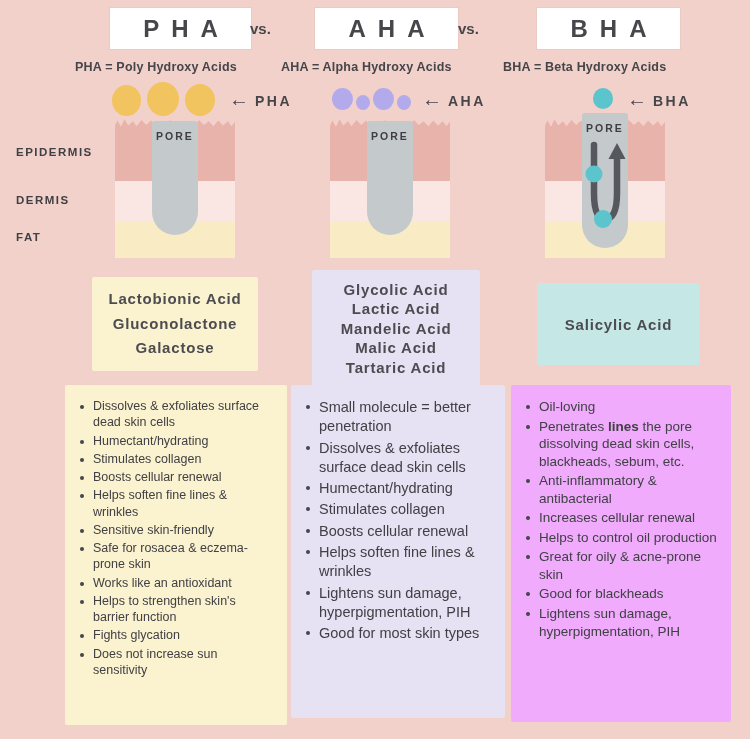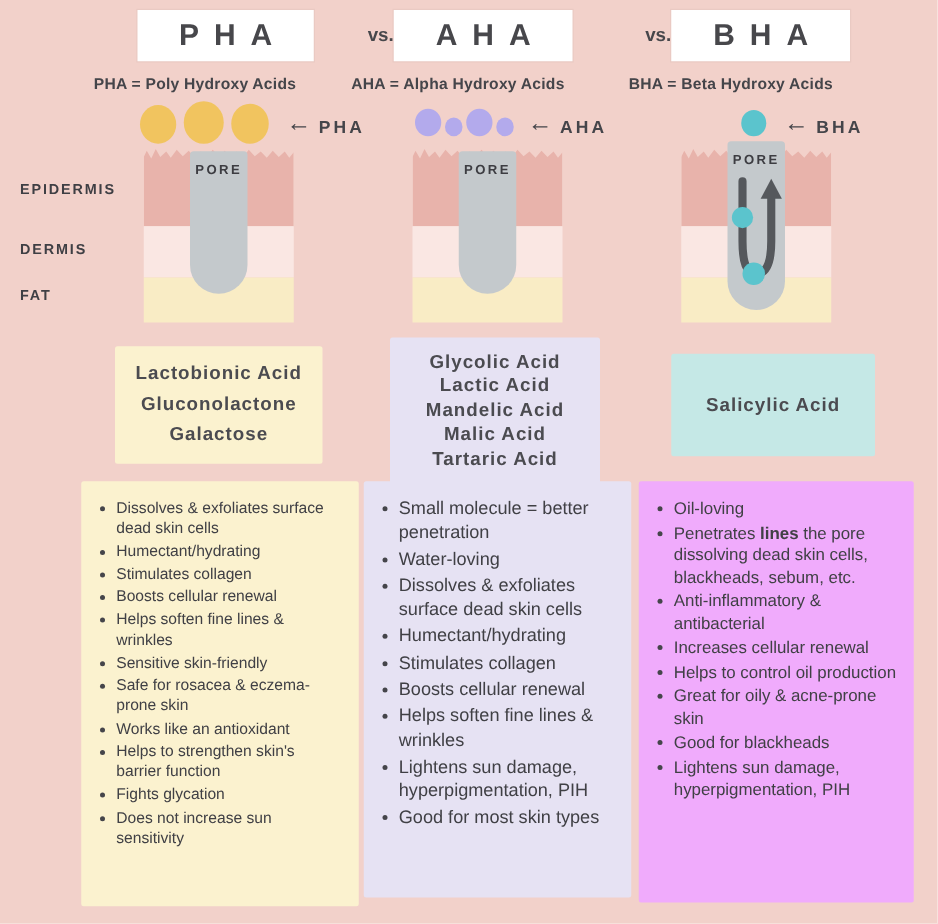--- a/index.html
+++ b/index.html
@@ -8,21 +8,21 @@
   .canvas { position:relative; width:750px; height:739px; background:#f2d1ca; overflow:hidden; }
 
   
   .hdr-box { position:absolute; top:8px; height:41px; background:#ffffff;
              display:flex; align-items:center; justify-content:center;
              font-size:24px; font-weight:bold; letter-spacing:12px; padding-left:12px;
              color:#47474b; box-shadow:0 0 0 1px rgba(0,0,0,0.03); }
   .hdr-box.pha { left:110px; width:141px; }
   .hdr-box.aha { left:315px; width:143px; }
   .hdr-box.bha { left:537px; width:143px; }
-  .vs { position:absolute; top:20px; font-size:15px; font-weight:bold; color:#47474b; text-align:right; }
+  .vs { position:absolute; top:20px; font-size:15px; font-weight:bold; color:#47474b; text-align:left; }
   .vs.v1 { left:250px; width:65px; }
   .vs.v2 { left:458px; width:79px; }
   .sub { position:absolute; top:60px; width:210px; 
          font-size:12.5px; font-weight:bold; color:#45454a; letter-spacing:0.2px; }
   .sub.pha { left:75px; }  .sub.aha { left:281px; }  .sub.bha { left:503px; }
 
   
   .mol-row { position:absolute; top:84px; height:33px; display:flex; align-items:center; }
   .mol-row.pha { left:112px; } .mol-row.aha { left:332px; } .mol-row.bha { left:593px; }
   .mol-dot { display:inline-block; border-radius:50%; margin-right:6px; }
@@ -208,24 +208,20 @@
       </ul>
   </div>
   <div class="list-box aha" style="background: rgb(230, 226, 243);">
     <ul>
         <li>
           <span class="bullet-dot"></span>
           <span>Small molecule = better penetration</span>
         </li>
         <li>
           <span class="bullet-dot"></span>
-          <span>Water-loving</span>
-        </li>
-        <li>
-          <span class="bullet-dot"></span>
           <span>Dissolves &amp; exfoliates surface dead skin cells</span>
         </li>
         <li>
           <span class="bullet-dot"></span>
           <span>Humectant/hydrating</span>
         </li>
         <li>
           <span class="bullet-dot"></span>
           <span>Stimulates collagen</span>
         </li>

